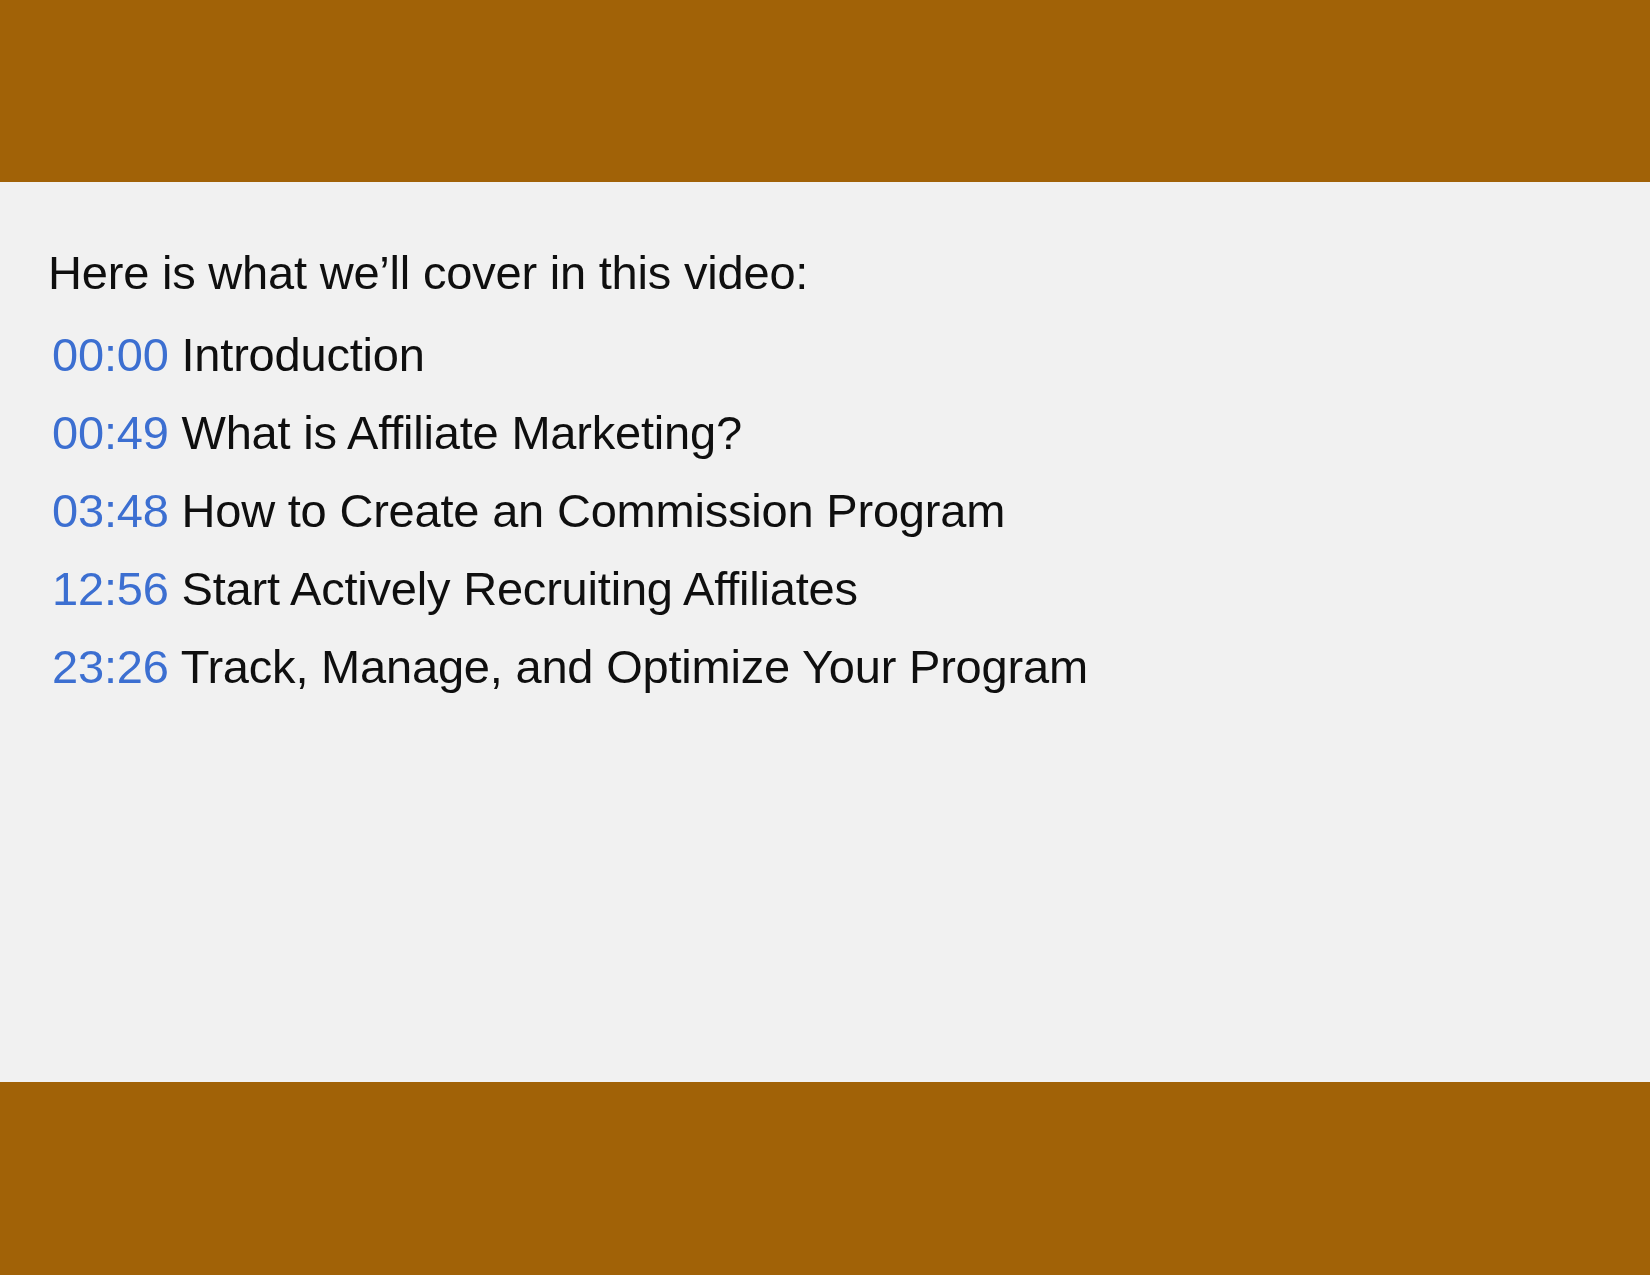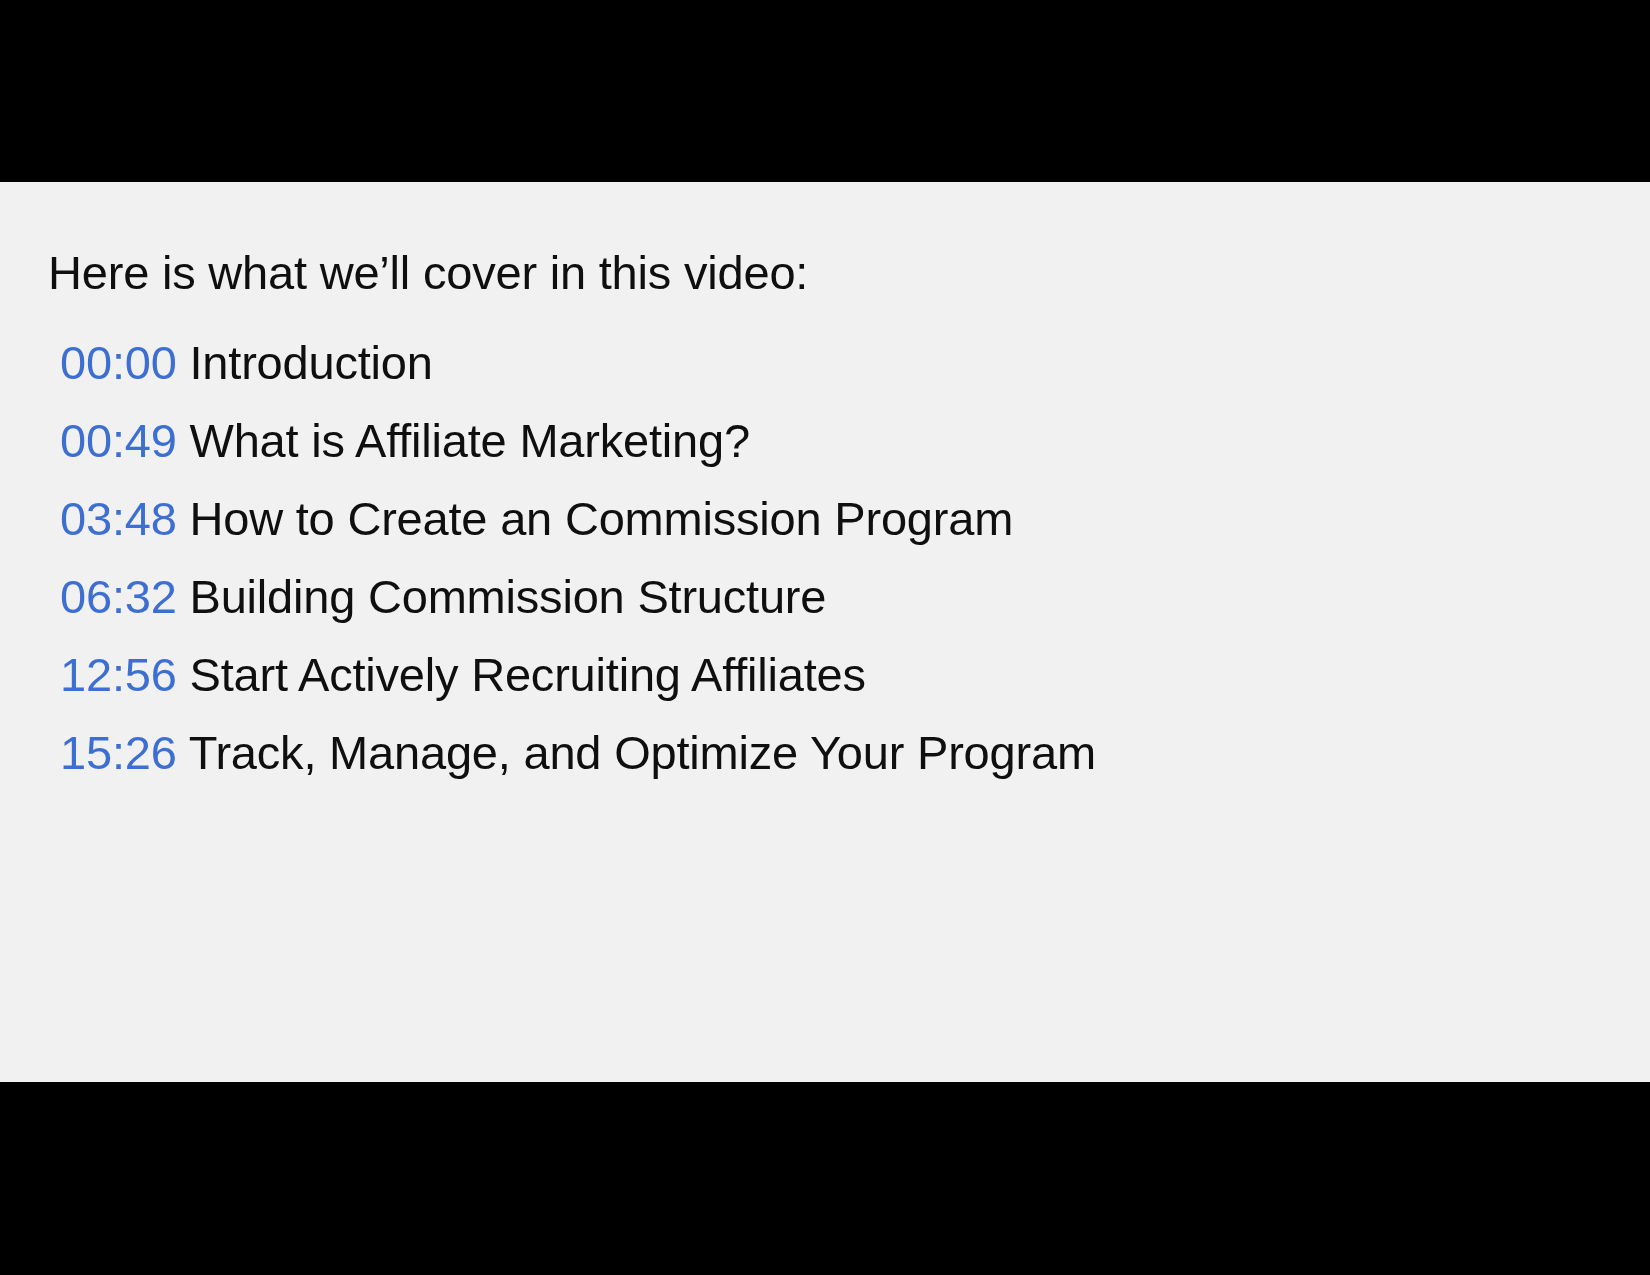--- a/index.html
+++ b/index.html
@@ -11,38 +11,38 @@
     height: 1275px;
     background: #ffffff;
     font-family: "Liberation Sans", sans-serif;
     overflow: hidden;
   }
 
   .page {
     position: relative;
     width: 1650px;
     height: 1275px;
-    background: #000000;
+    background: #a16207;
   }
 
   
   .description-panel {
     position: absolute;
     left: 0;
     top: 182px;
     width: 1650px;
     height: 900px;
     background: #f1f1f1;
     box-sizing: border-box;
     padding: 52px 40px 40px 48px;
   }
 
   .chapter-list {
     list-style: none;
-    margin: 12px;
+    margin: 4px;
     padding: 0;
   }
 
   .intro-line {
     font-size: 47px;
     line-height: 78px;
     color: #0f0f0f;
     letter-spacing: -0.2px;
     white-space: nowrap;
   }
@@ -81,28 +81,25 @@
 
       <li class="chapter-row">
         <span class="timestamp">00:49</span><span> </span><span class="chapter-title">What is Affiliate Marketing?</span>
       </li>
 
       <li class="chapter-row">
         <span class="timestamp">03:48</span><span> </span><span class="chapter-title">How to Create an Commission Program</span>
       </li>
 
 
-      <li class="chapter-row">
-        <span class="timestamp">06:32</span><span> </span><span class="chapter-title">Building Commission Structure</span>
-      </li>
 
 
       <li class="chapter-row">
         <span class="timestamp">12:56</span><span> </span><span class="chapter-title">Start Actively Recruiting Affiliates</span>
       </li>
 
       <li class="chapter-row">
-        <span class="timestamp">15:26</span><span> </span><span class="chapter-title">Track, Manage, and Optimize Your Program</span>
+        <span class="timestamp">23:26</span><span> </span><span class="chapter-title">Track, Manage, and Optimize Your Program</span>
       </li>
 
     </ul>
   </div>
 </div>
 
 </body></html>

